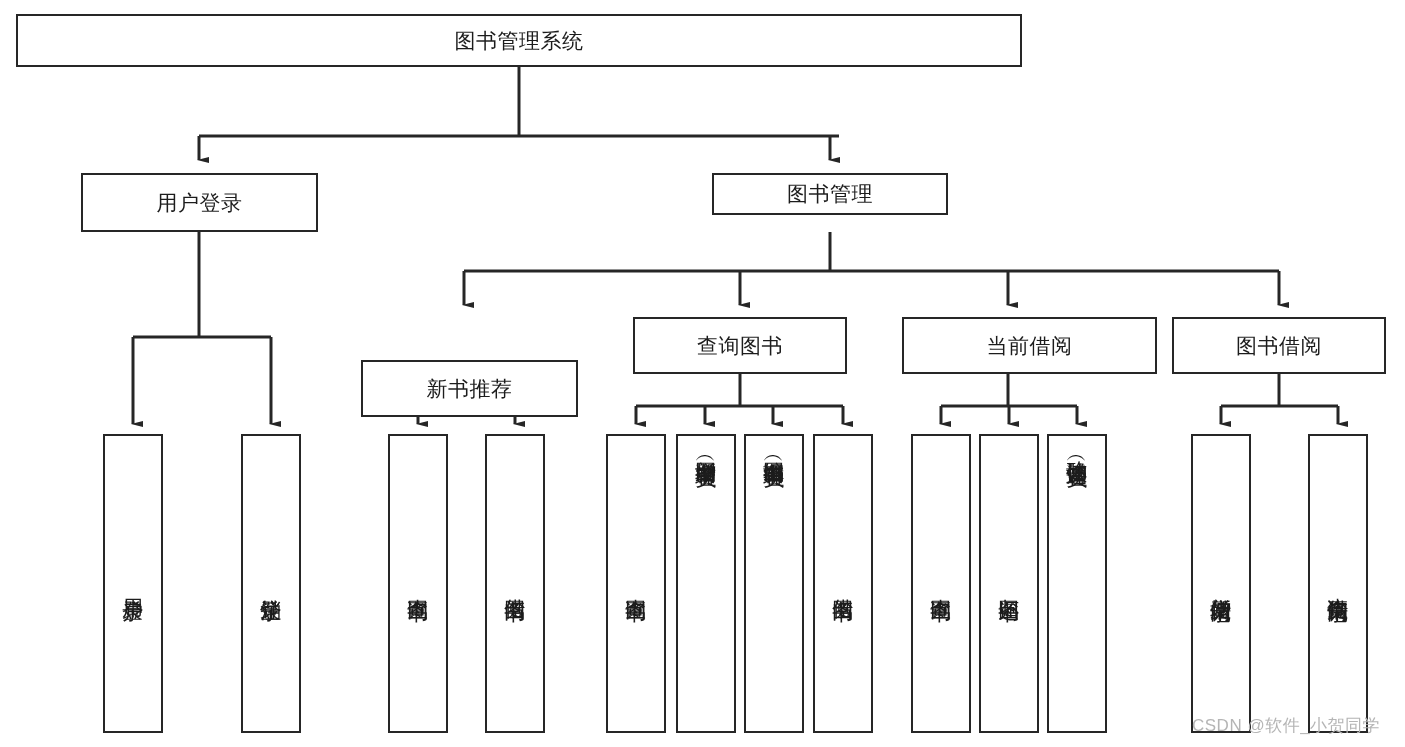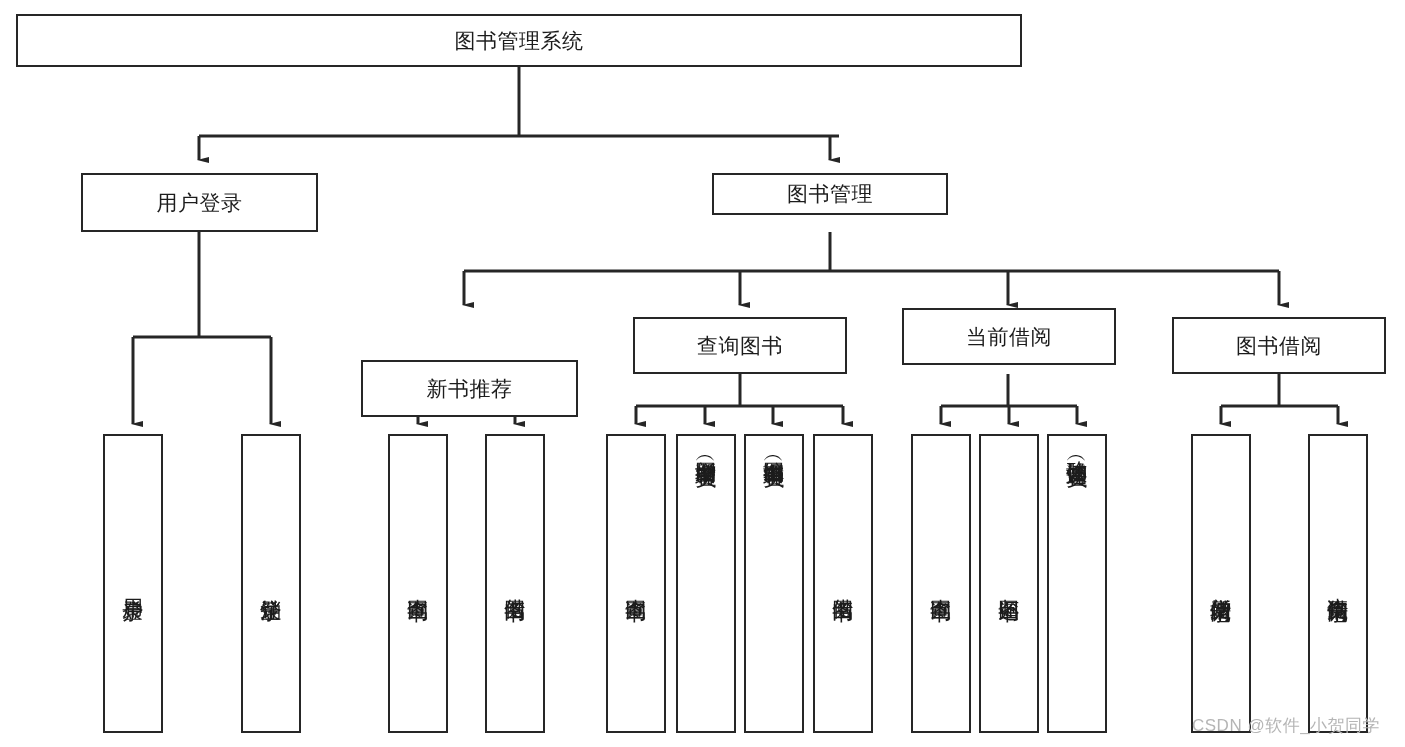--- a/index.html
+++ b/index.html
@@ -134,21 +134,21 @@
   </div>
 
   <div class="node horizontal" style="left:361px; top:317px; width:217px; height:57px;margin-top:43px;">
     <span class="label">新书推荐</span>
   </div>
 
   <div class="node horizontal" style="left:633px; top:317px; width:214px; height:57px;">
     <span class="label">查询图书</span>
   </div>
 
-  <div class="node horizontal" style="left:902px; top:308px; width:214px; height:57px;">
+  <div class="node horizontal" style="left:902px; top:317px; width:255px; height:57px;">
     <span class="label">当前借阅</span>
   </div>
 
   <div class="node horizontal" style="left:1172px; top:317px; width:214px; height:57px;">
     <span class="label">图书借阅</span>
   </div>
 
   <div class="node vertical centered" style="left:103px; top:434px; width:60px; height:299px;">
     <span class="label">用户登录</span>
   </div>

